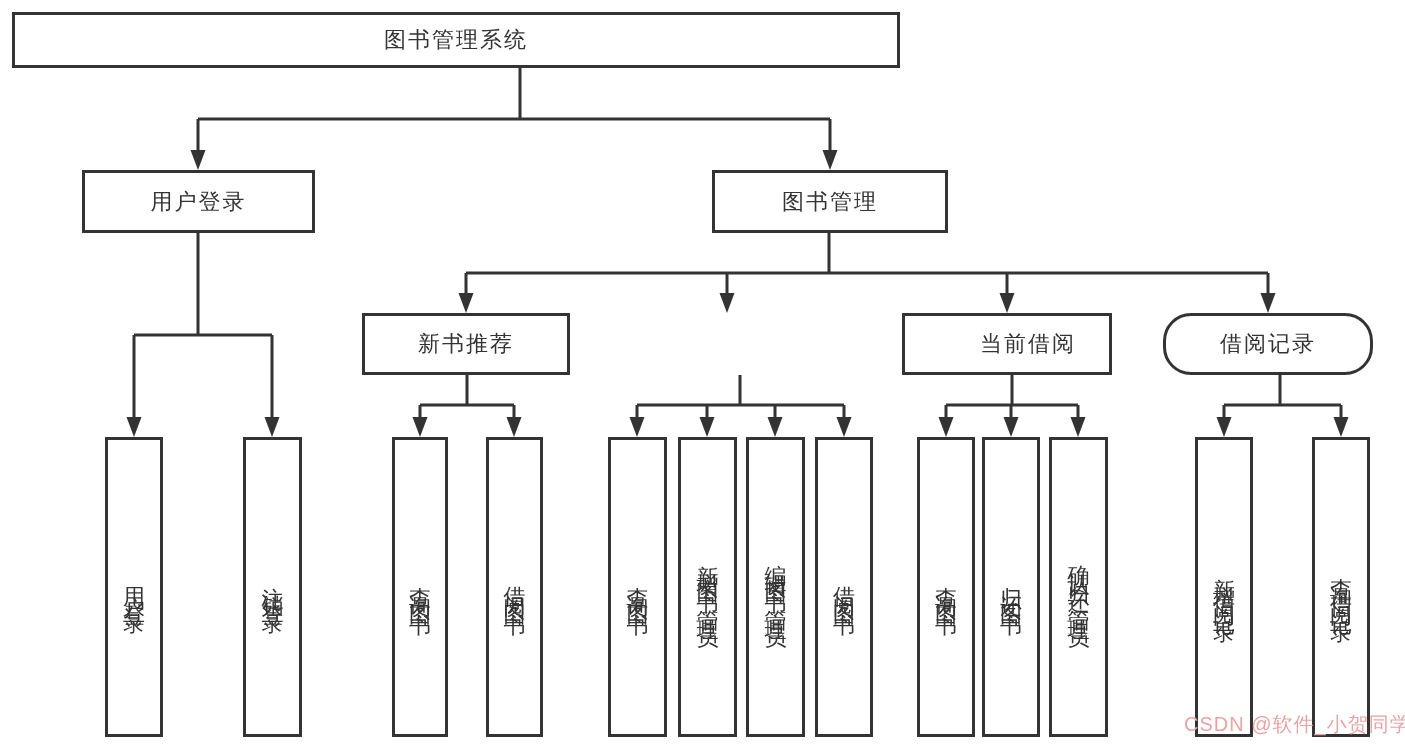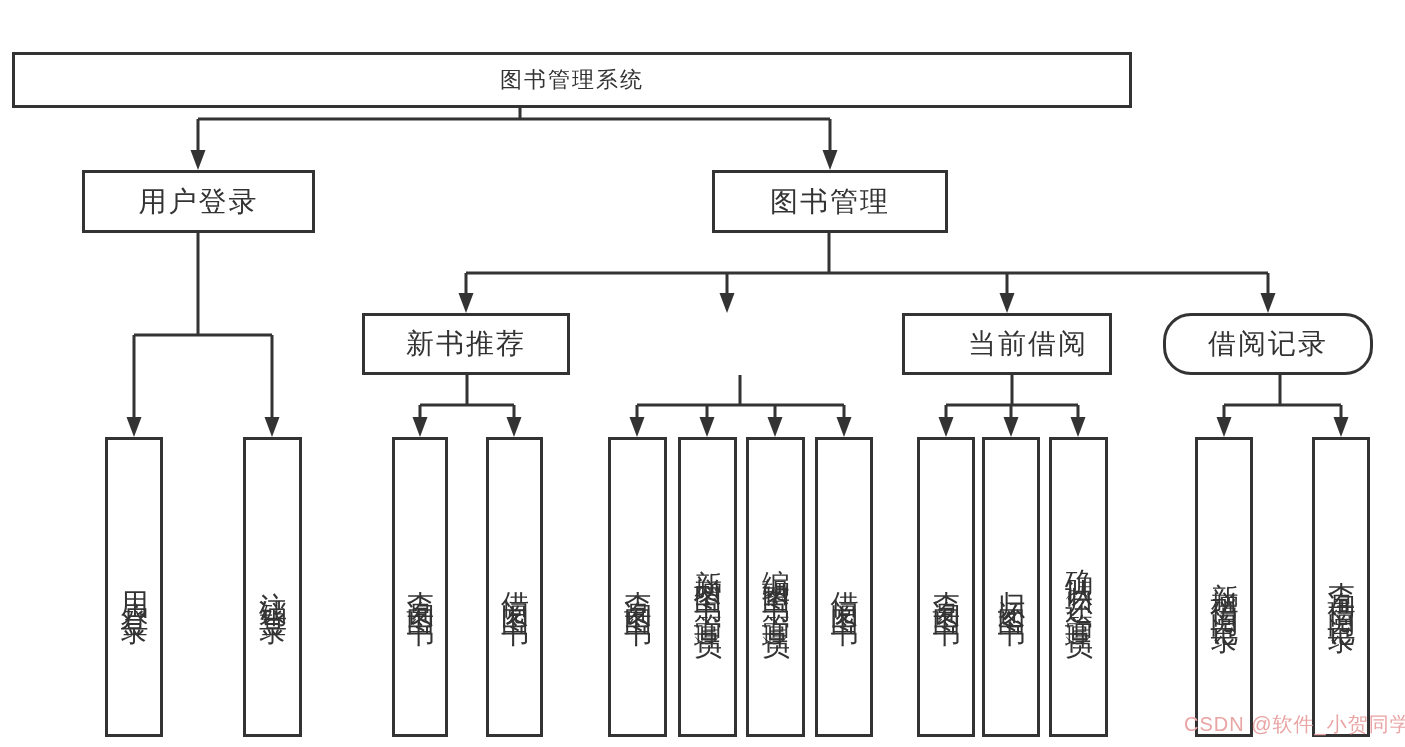--- a/index.html
+++ b/index.html
@@ -23,21 +23,21 @@
     pointer-events:none;
   }
   .node{
     position:absolute;
     box-sizing:border-box;
     border:3px solid var(--line-color);
     background:var(--bg-color);
     display:flex;
     align-items:center;
     justify-content:center;
-    font-size:28px;
+    font-size:22px;
     letter-spacing:2px;
     color:var(--text-color);
     z-index:2;
   }
   .node.vbox span{
     writing-mode:vertical-rl;
     text-orientation:mixed;
     letter-spacing:9px;
     line-height:1;
   }
@@ -82,21 +82,21 @@
       <polygon points="767.5,417 782.5,417 775,437"></polygon>
       <polygon points="836.5,417 851.5,417 844,437"></polygon>
       <polygon points="938.5,417 953.5,417 946,437"></polygon>
       <polygon points="1003.5,417 1018.5,417 1011,437"></polygon>
       <polygon points="1070.5,417 1085.5,417 1078,437"></polygon>
       <polygon points="1216.5,417 1231.5,417 1224,437"></polygon>
       <polygon points="1333.5,417 1348.5,417 1341,437"></polygon>
     </g>
   </svg>
 
-  <div class="node" style="left:12px;top:12px;width:1120px;height:56px;font-size:22px;margin-top:40px;">
+  <div class="node" style="left:12px;top:12px;width:888px;height:56px;font-size:22px;">
     <span>图书管理系统</span>
   </div>
 
   <div class="node" style="left:82px;top:170px;width:233px;height:63px;">
     <span>用户登录</span>
   </div>
   <div class="node" style="left:712px;top:170px;width:236px;height:63px;">
     <span>图书管理</span>
   </div>
 

